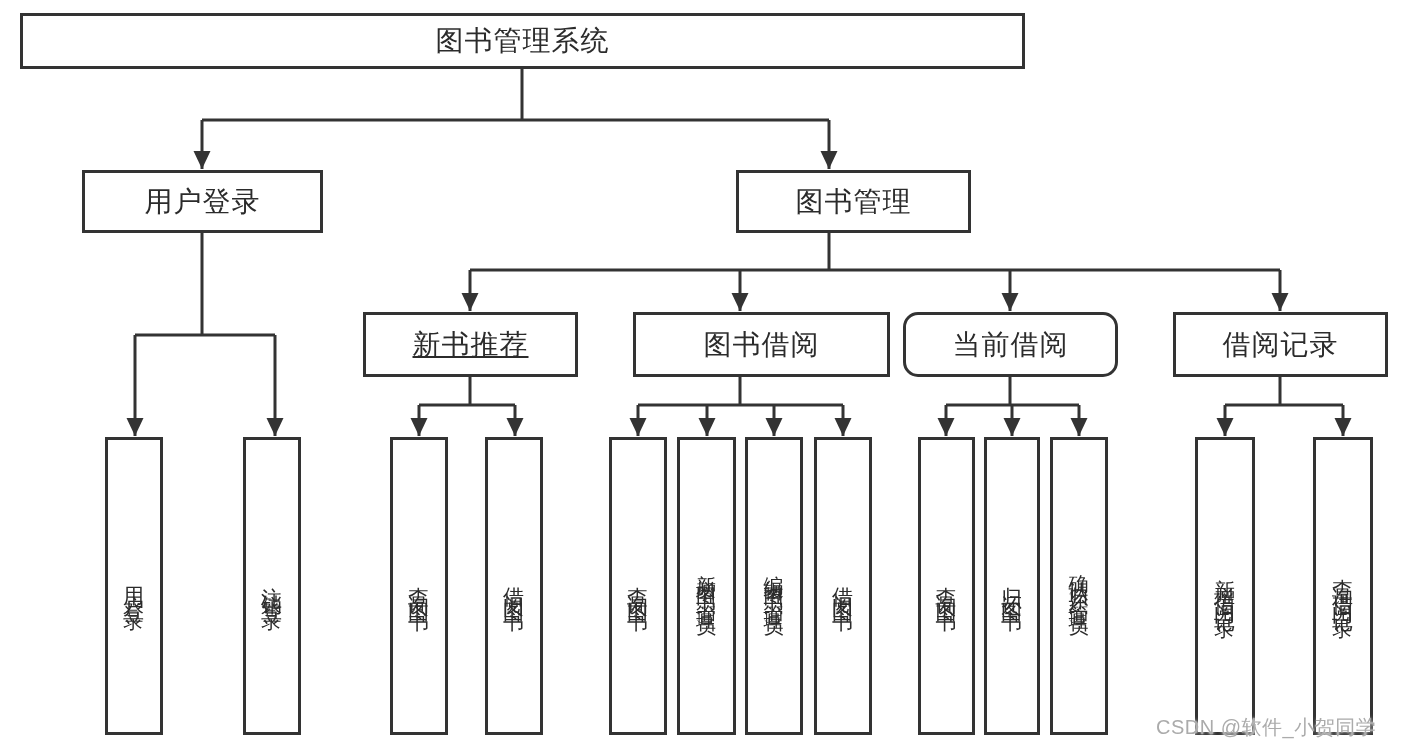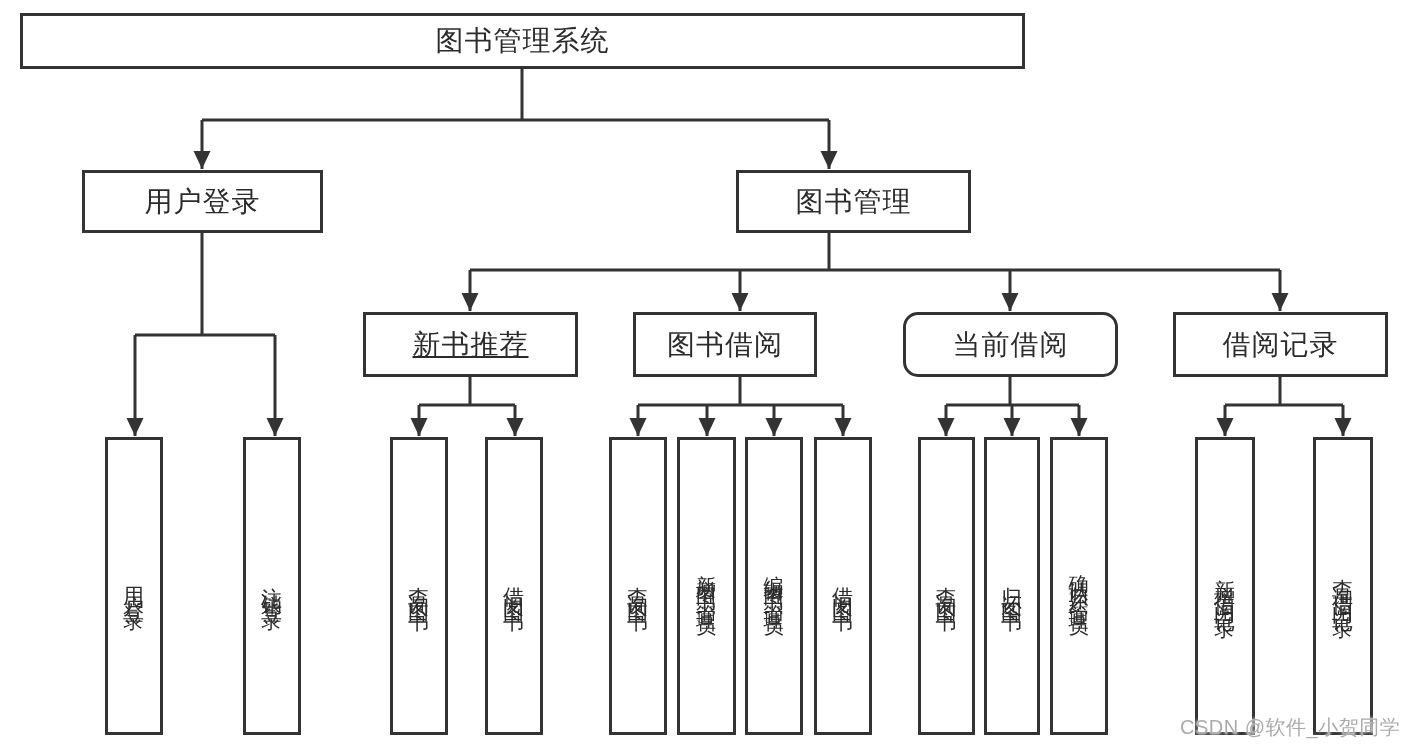--- a/index.html
+++ b/index.html
@@ -47,21 +47,20 @@
   }
   .watermark{
     position:absolute;
     left:1156px;top:714px;
     z-index:3;
     font-size:20px;
     color:var(--watermark);
     white-space:nowrap;
     letter-spacing:0.5px;
     text-shadow:0 0 2px #fff,0 0 4px #fff;
-    margin-left:24px;
   }
 </style>
 </head>
 <body>
 
 <div id="canvas">
 
   <svg id="wires" width="1405" height="747" viewBox="0 0 1405 747">
     <defs>
       <marker id="ah" markerUnits="userSpaceOnUse" markerWidth="20" markerHeight="20" refX="18" refY="9" orient="auto">
@@ -105,21 +104,21 @@
       <line x1="1343" y1="405" x2="1343" y2="436" marker-end="url(#ah)"></line>
     </g>
   </svg>
 
   <div class="node h" style="left:20px;top:13px;width:1005px;height:56px;">图书管理系统</div>
 
   <div class="node h" style="left:82px;top:170px;width:241px;height:63px;">用户登录</div>
   <div class="node h" style="left:712px;top:170px;width:235px;height:63px;margin-left:24px;">图书管理</div>
 
   <div class="node h" style="left:363px;top:312px;width:215px;height:65px;text-decoration:underline;">新书推荐</div>
-  <div class="node h" style="left:633px;top:312px;width:184px;height:65px;">图书借阅</div>
+  <div class="node h" style="left:633px;top:312px;width:257px;height:65px;">图书借阅</div>
   <div class="node h" style="left:903px;top:312px;width:215px;height:65px;border-radius:15px;">当前借阅</div>
   <div class="node h" style="left:1173px;top:312px;width:215px;height:65px;">借阅记录</div>
 
   <div class="node v" style="left:105px;top:437px;width:58px;height:298px;">用户登录</div>
   <div class="node v" style="left:243px;top:437px;width:58px;height:298px;">注销登录</div>
 
   <div class="node v" style="left:390px;top:437px;width:58px;height:298px;">查询图书</div>
   <div class="node v" style="left:485px;top:437px;width:58px;height:298px;">借阅图书</div>
 
   <div class="node v" style="left:609px;top:437px;width:58px;height:298px;">查询图书</div>

